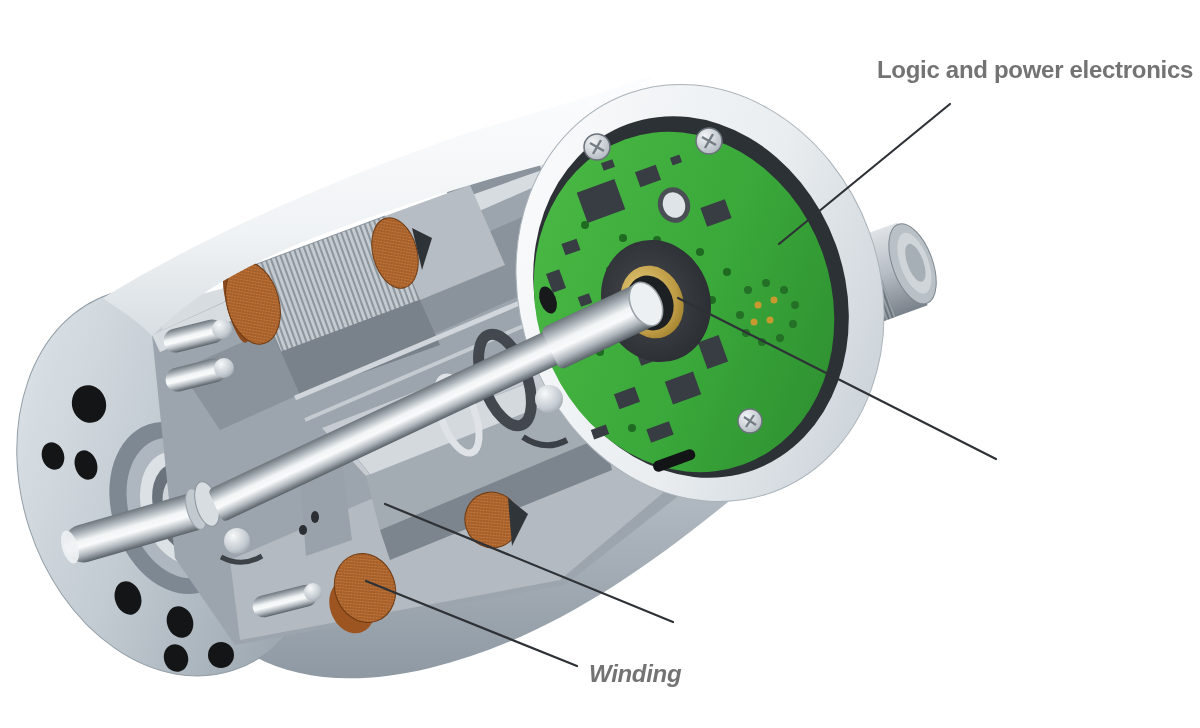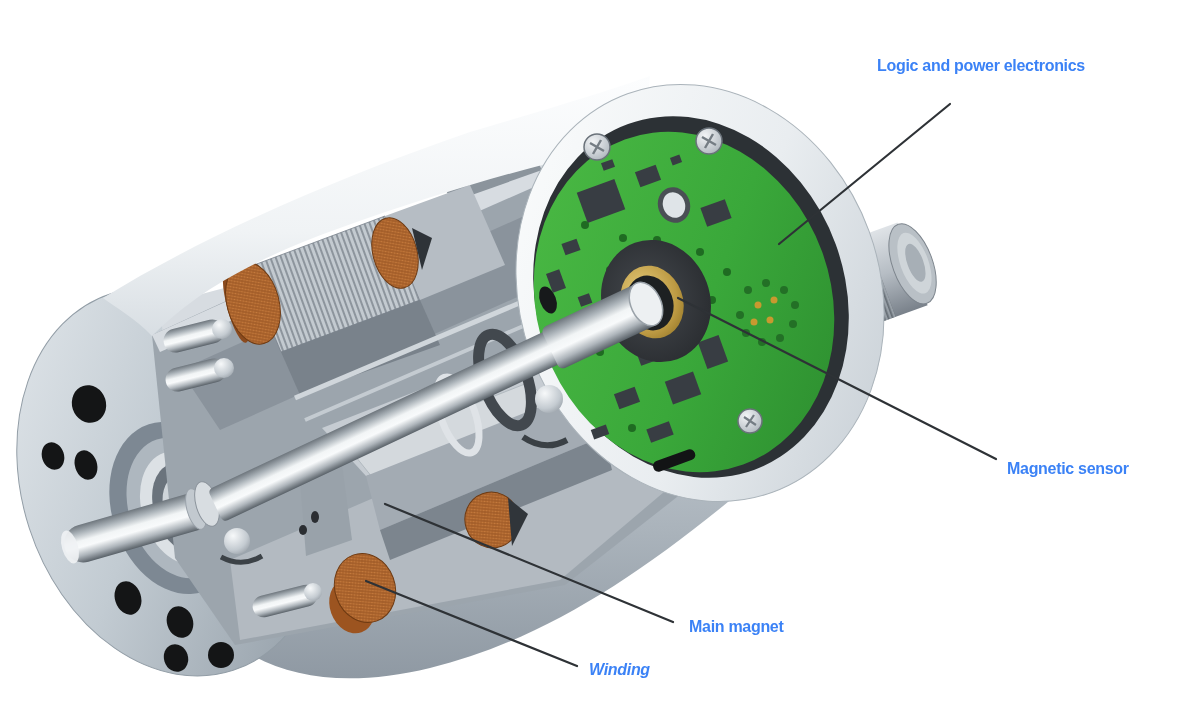--- a/index.html
+++ b/index.html
@@ -1,20 +1,20 @@
 <!DOCTYPE html>
 <html><head>
 <meta charset="utf-8">
 <style>
   html,body{margin:0;padding:0;background:#ffffff;}
   #canvas{position:relative;width:1200px;height:728px;background:#ffffff;overflow:hidden;
           font-family:"Liberation Sans",sans-serif;}
   #illustration{position:absolute;left:0;top:0;width:1200px;height:728px;}
-  .callout{position:absolute;font-weight:bold;font-size:16px;line-height:1.1;
-           letter-spacing:-0.3px;color:#3b82f6;white-space:nowrap;}
+  .callout{position:absolute;font-weight:bold;font-size:24px;line-height:1.1;
+           letter-spacing:-0.3px;color:#737373;white-space:nowrap;}
   #label-logic{left:877px;top:57px;}
   #label-sensor{left:1007px;top:460px;}
   #label-magnet{left:689px;top:618px;}
   #label-winding{left:589px;top:661px;font-style:italic;}
 </style>
 </head>
 <body>
 
 <div id="canvas">
 
@@ -294,17 +294,15 @@
 
   <g stroke="#2e3236" stroke-width="2.2" stroke-linecap="round">
     <line x1="950" y1="104" x2="779" y2="244"></line>
     <line x1="678" y1="298" x2="996" y2="459"></line>
     <line x1="385" y1="504" x2="673" y2="622"></line>
     <line x1="366" y1="581" x2="577" y2="666"></line>
   </g>
 </svg>
 
 <div id="label-logic" class="callout">Logic and power electronics</div>
-<div id="label-sensor" class="callout">Magnetic sensor</div>
-<div id="label-magnet" class="callout">Main magnet</div>
 <div id="label-winding" class="callout">Winding</div>
 
 </div>
 
 </body></html>

